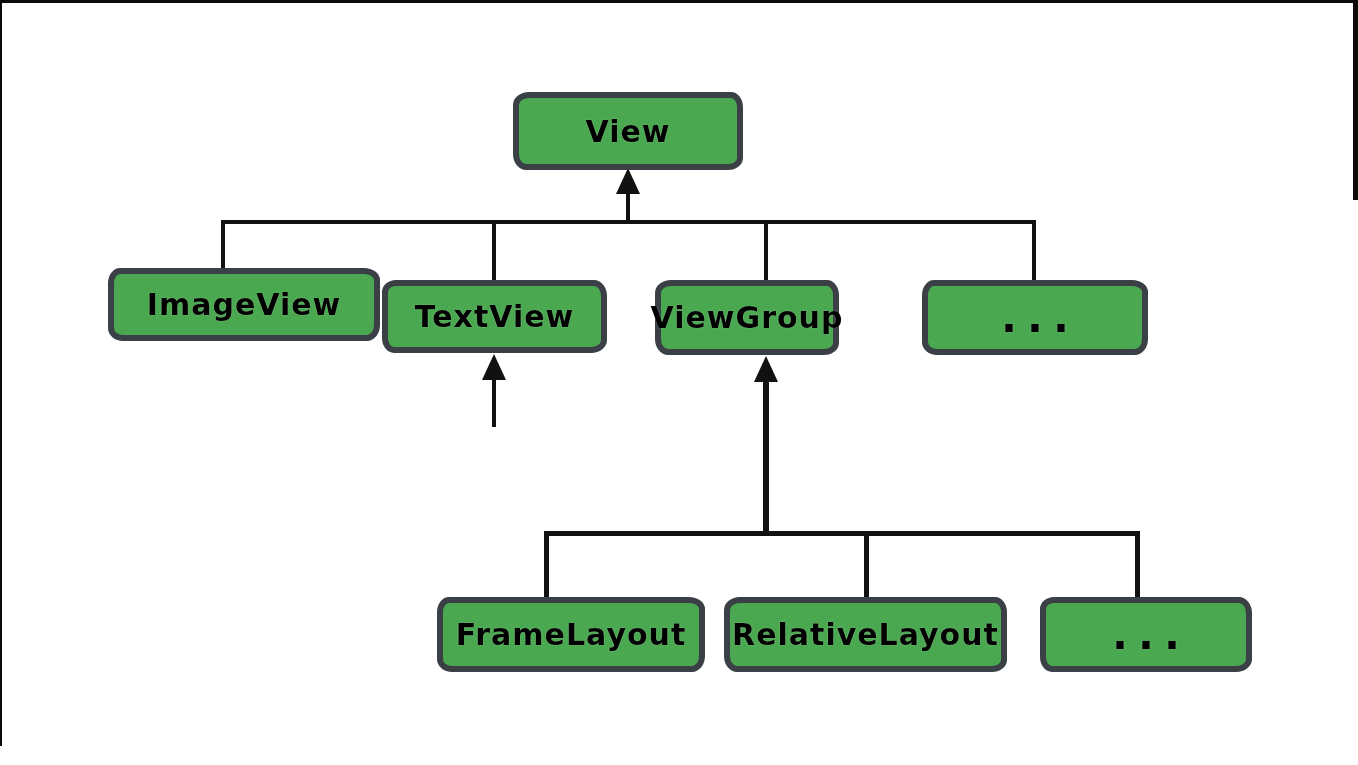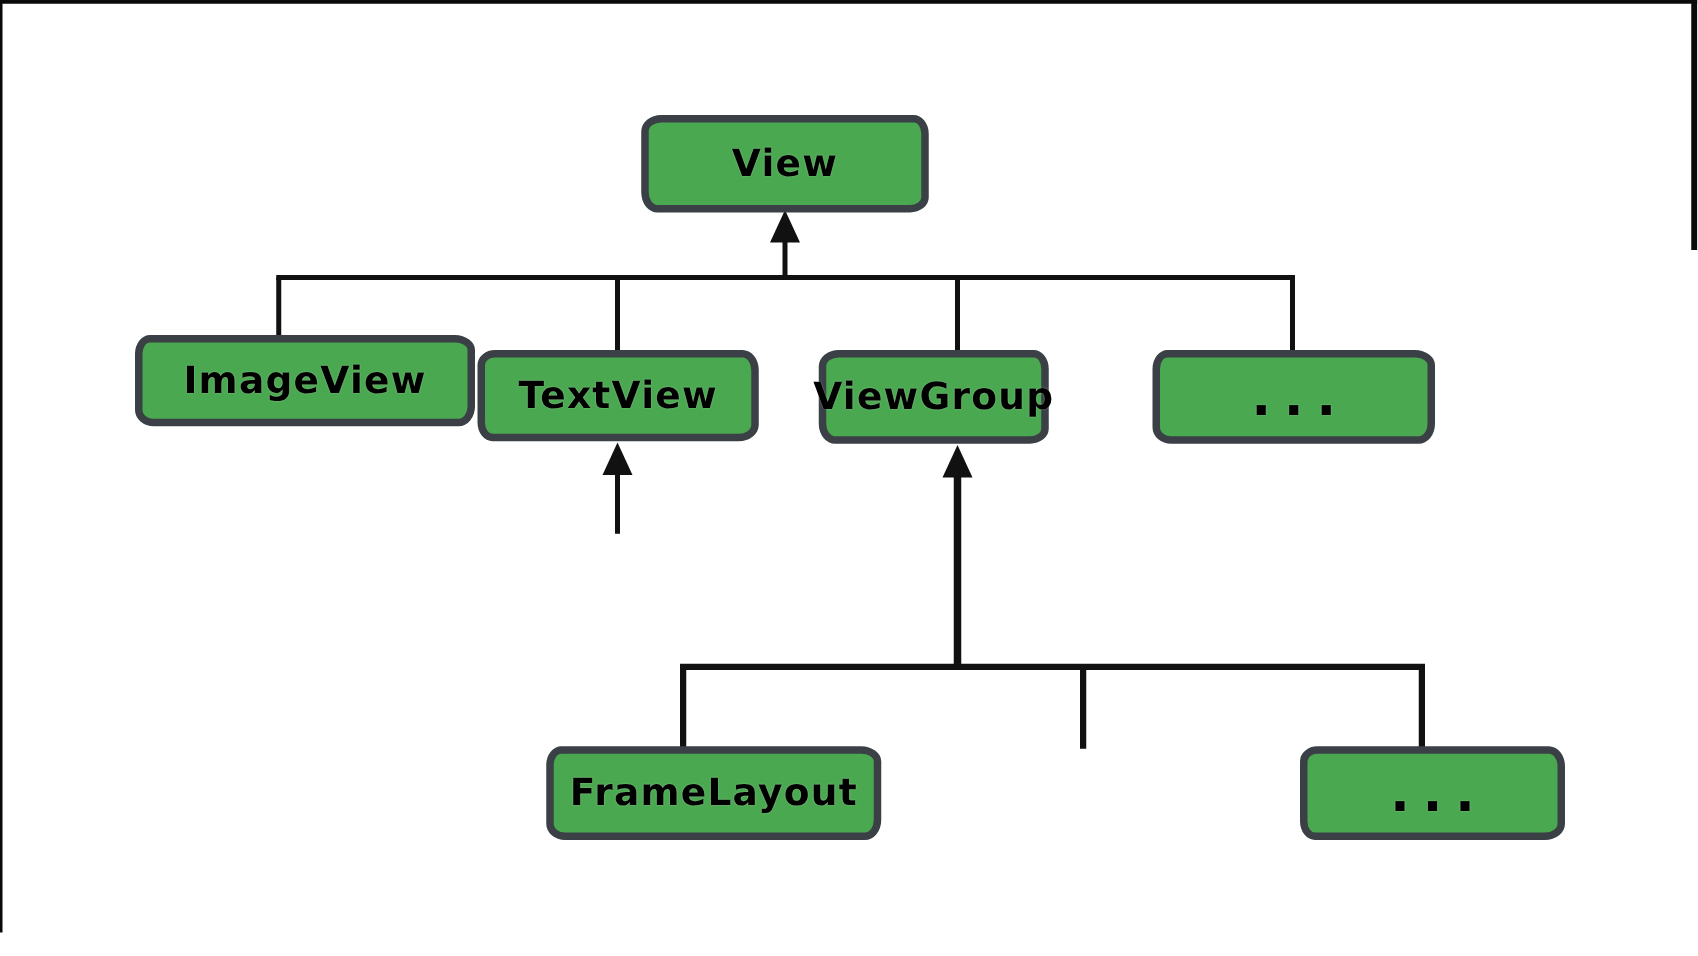--- a/index.html
+++ b/index.html
@@ -134,18 +134,21 @@
 
   <div class="node r2 ellipsis" id="node-ellipsis-top">
     <span>...</span>
   </div>
 
 
   <div class="node r2" id="node-framelayout">
     <span>FrameLayout</span>
   </div>
 
+  <div class="node r1" id="node-relativelayout">
+    <span>RelativeLayout</span>
+  </div>
 
   <div class="node r3 ellipsis" id="node-ellipsis-bottom">
     <span>...</span>
   </div>
 
 </div>
 
 </body></html>

